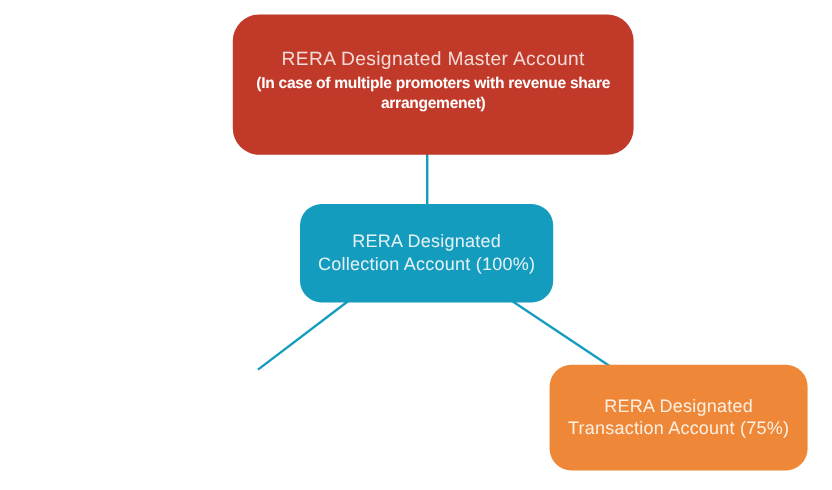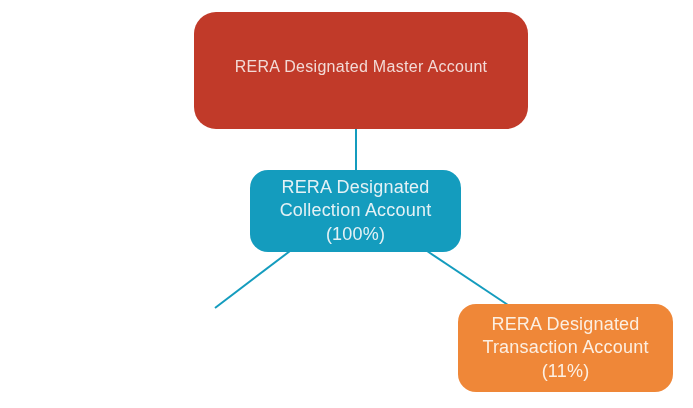--- a/index.html
+++ b/index.html
@@ -69,42 +69,43 @@
     padding: 0 14px;
   }
   .transaction {
     left: 458px;
     top: 304px;
     width: 215px;
     height: 88px;
     padding: 0 10px;
   }
   .node-label {
-    font-size: 18px;
+    font-size: 15px;
     line-height: 1.3;
     letter-spacing: 0.2px;
   }
 </style>
 </head>
 <body>
 
 <div class="canvas" style="background-color: rgb(255, 255, 255);">
 
   <svg class="connectors" width="693" height="408" viewBox="0 0 693 408">
     <line class="conn" x1="356" y1="128" x2="356" y2="171" stroke="#149CBE"></line>
     <line class="conn" x1="290" y1="251" x2="215" y2="308" stroke="#149CBE"></line>
     <line class="conn" x1="427" y1="251" x2="508" y2="305" stroke="#149CBE"></line>
   </svg>
 
   <div class="node master" style="background-color: rgb(193, 58, 41);">
     <div class="master-title" style="color: rgb(242, 218, 214);">RERA Designated Master Account</div>
+    <div class="master-subtitle" style="color: rgb(255, 255, 255);">(In case of multiple promoters with revenue share arrangemenet)</div>
   </div>
 
   <div class="node collection" style="background-color: rgb(20, 156, 190);">
     <div class="node-label" style="color: rgb(228, 241, 245);">RERA Designated Collection Account (100%)</div>
   </div>
 
 
   <div class="node transaction" style="background-color: rgb(239, 135, 56);">
-    <div class="node-label" style="color: rgb(252, 239, 226);">RERA Designated Transaction Account (11%)</div>
+    <div class="node-label" style="color: rgb(252, 239, 226);">RERA Designated Transaction Account (75%)</div>
   </div>
 
 </div>
 
 </body></html>

